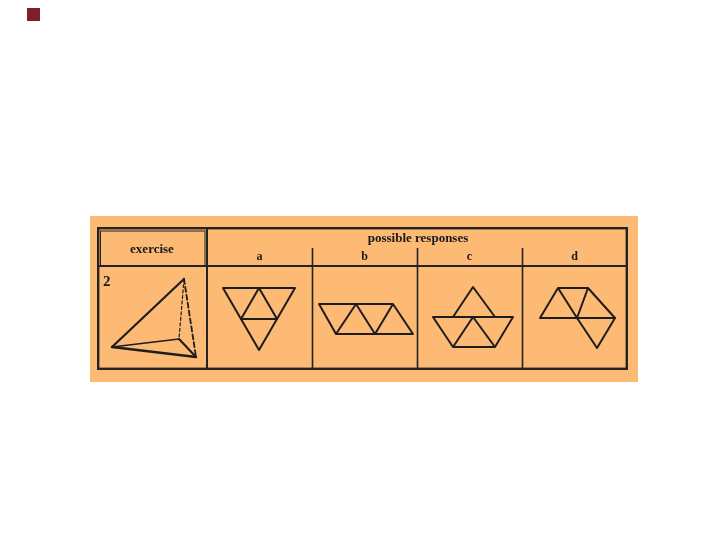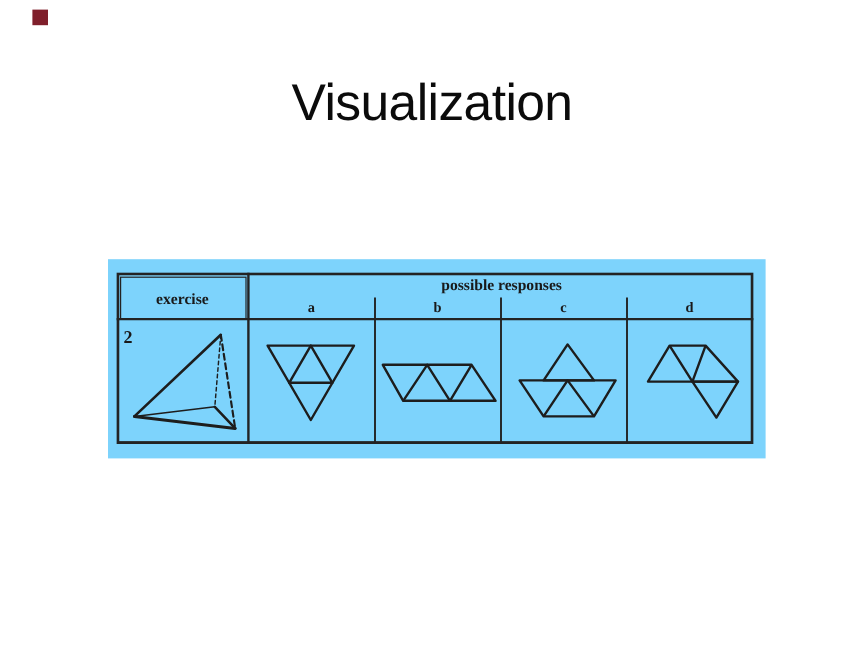--- a/index.html
+++ b/index.html
@@ -24,21 +24,21 @@
     font-size:43px;
     font-weight:400;
     letter-spacing:-0.5px;
     color:#0b0b0b;
     font-family:"Liberation Sans", sans-serif;
   }
   .figure-wrap{
     position:absolute;
     left:90px;top:216px;
     width:548px;height:166px;
-    background:#7dd3fc;
+    background:#fdba74;
   }
   .figure-wrap svg{
     position:absolute;
     left:7px;top:11px;
     filter:blur(0.35px);
   }
   svg text{
     font-family:"Liberation Serif", serif;
     font-weight:bold;
     fill:#191919;
@@ -47,21 +47,20 @@
   .opt-letter{font-size:12px;}
   .row-num{font-size:15px;}
 </style>
 </head>
 <body>
 
 <div class="slide">
 
   <div class="accent-square" style="background:#7f1f2b;"></div>
 
-  <h1 class="slide-title">Visualization</h1>
 
   <div class="figure-wrap">
     <svg width="531" height="143" viewBox="0 0 531 143">
 
       <g stroke="#232323" fill="none">
         <rect x="1.2" y="1.2" width="528.6" height="140.6" stroke-width="2.4"></rect>
         <rect x="3.5" y="4" width="104.5" height="35" stroke-width="1"></rect>
         <line x1="110" y1="0" x2="110" y2="143" stroke-width="2"></line>
         <line x1="0" y1="39" x2="531" y2="39" stroke-width="1.8"></line>
         <line x1="215.5" y1="39" x2="215.5" y2="143" stroke-width="1.6"></line>

